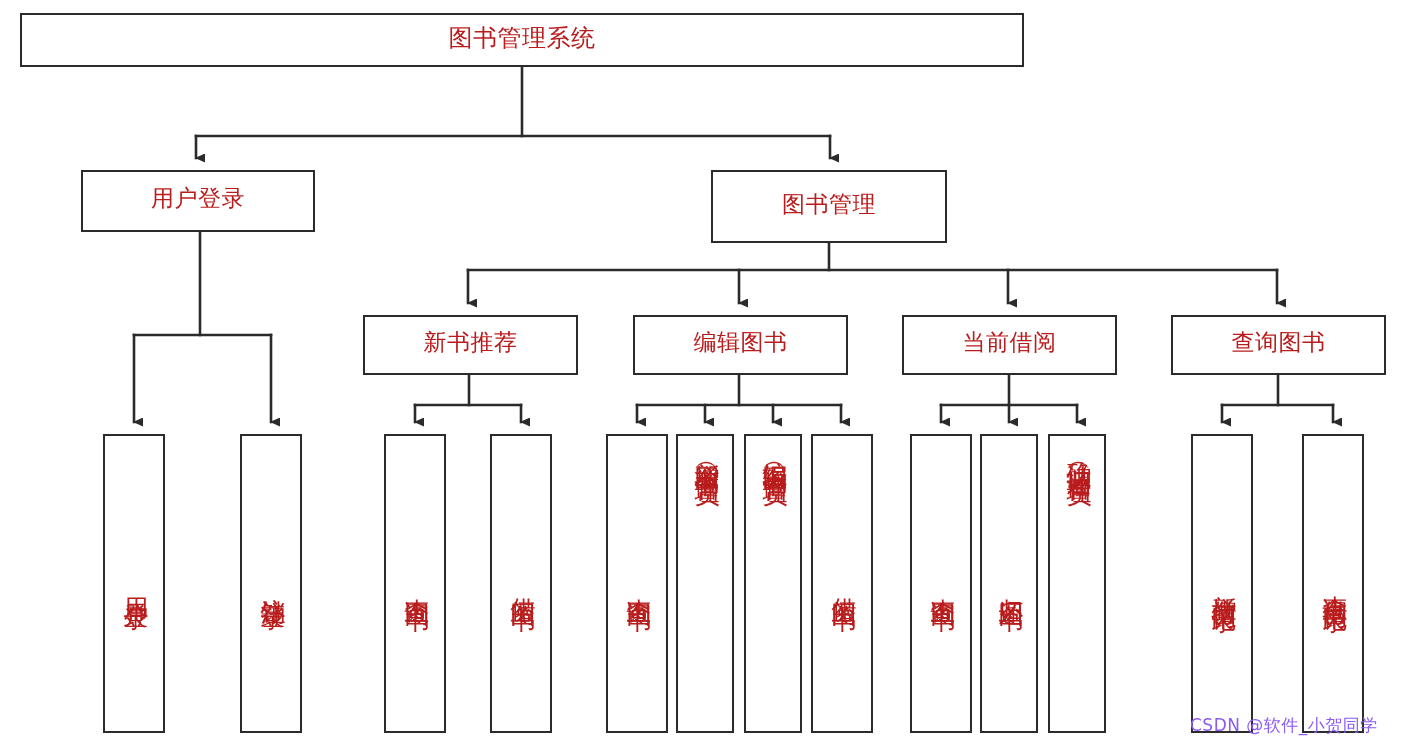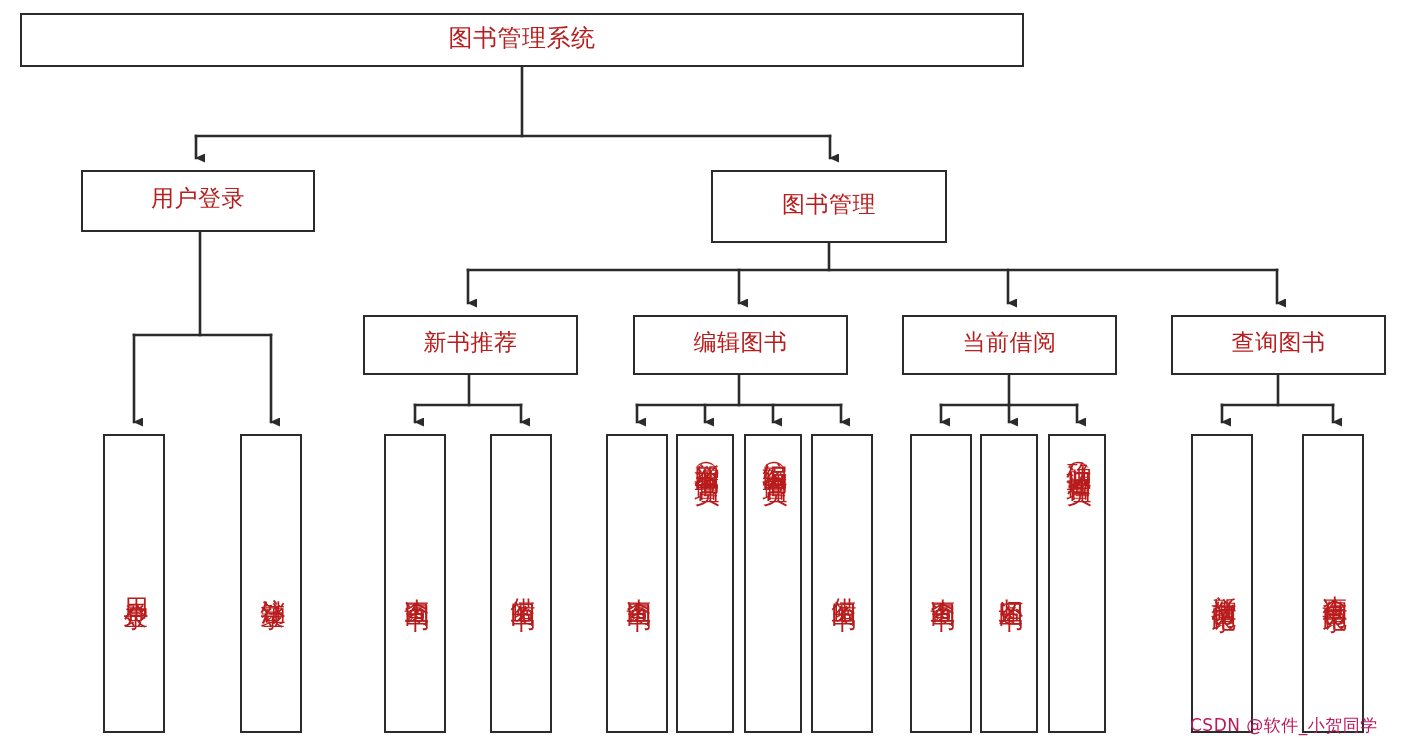--- a/index.html
+++ b/index.html
@@ -64,21 +64,21 @@
   }
   .node.vert.topalign {
     align-items: flex-start;
     padding-top: 6px;
   }
   #watermark {
     position: absolute;
     left: 1190px;
     top: 714px;
     font-size: 17px;
-    color: #be185d;
+    color: #8b5cf6;
     letter-spacing: 0.5px;
     white-space: nowrap;
     font-family: "DejaVu Sans", "Liberation Sans", sans-serif;
   }
 </style>
 </head>
 <body>
 
 <div id="diagram">
 

